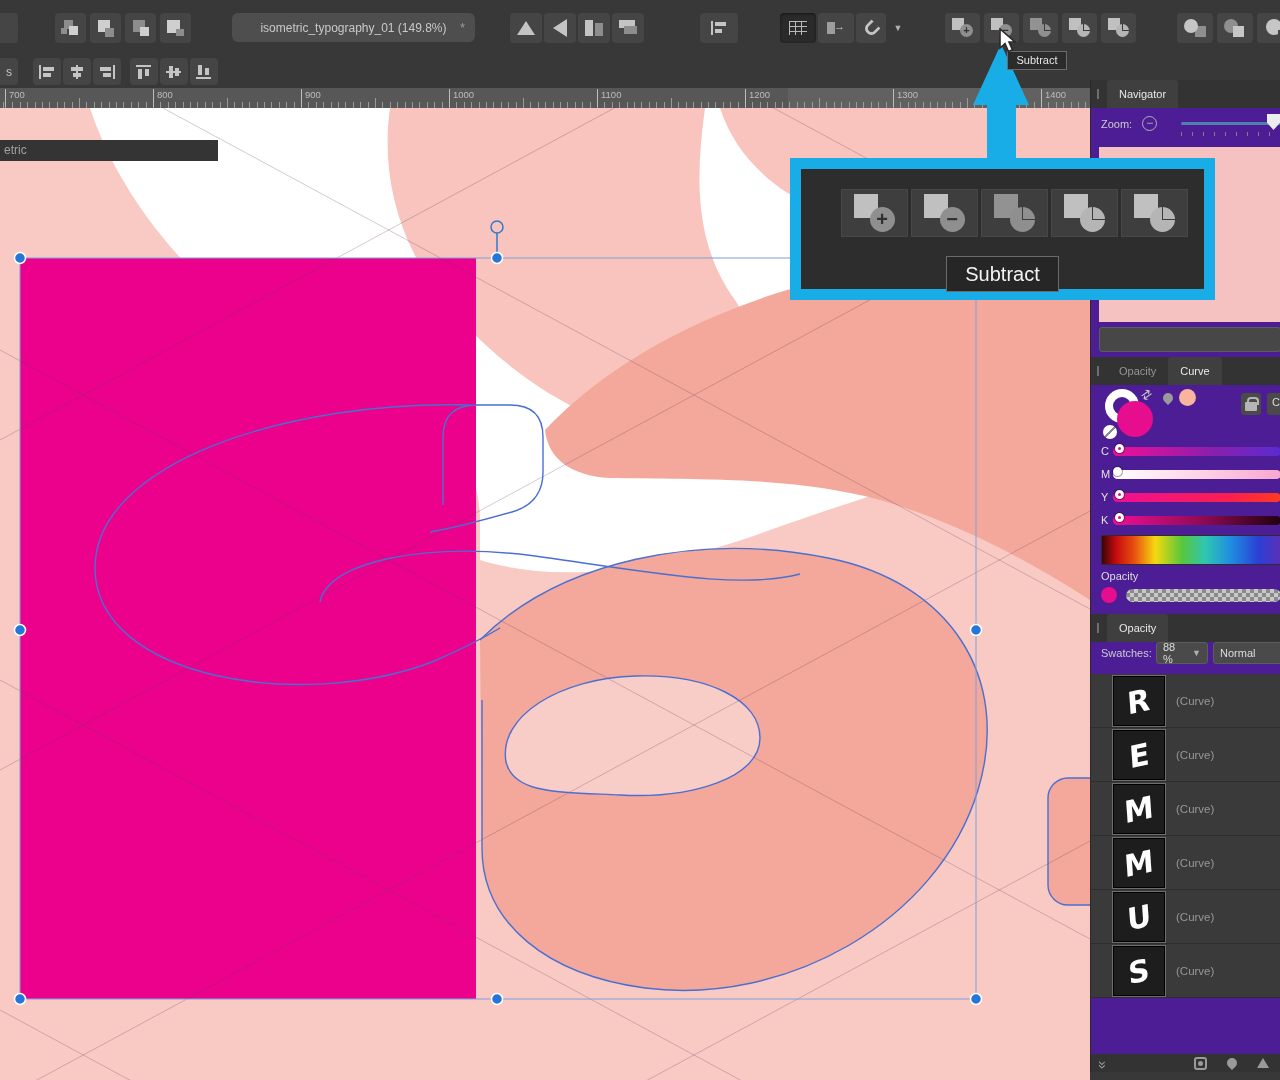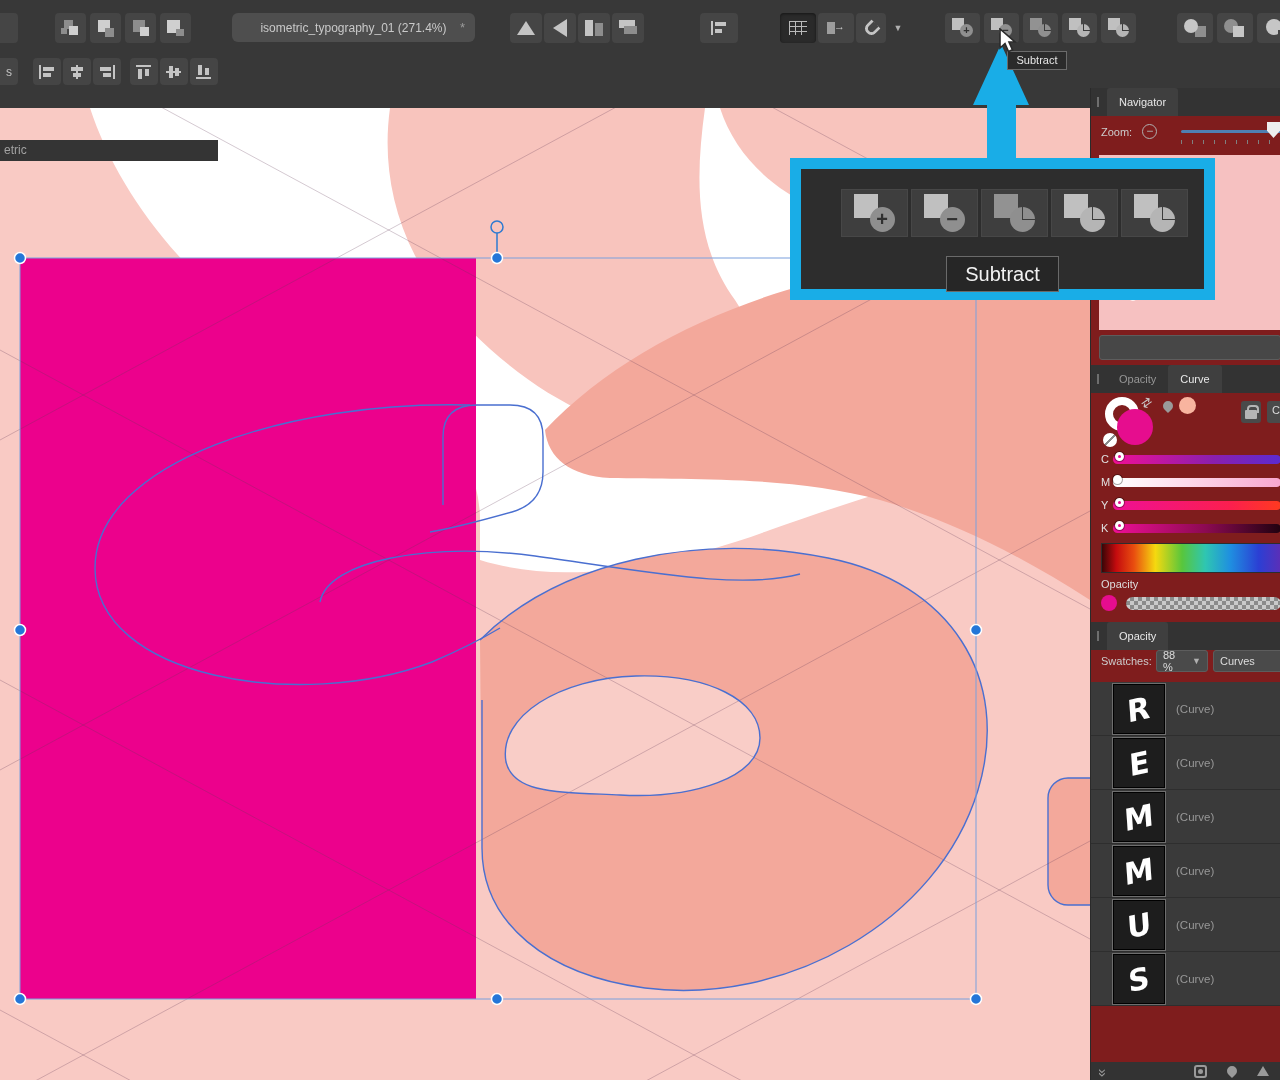--- a/index.html
+++ b/index.html
@@ -71,21 +71,21 @@
   #ruler .ticks-mid { position:absolute; left:0; bottom:0; width:100%; height:10px;
     background:repeating-linear-gradient(to right,#9a9a9a 0 1px,transparent 1px 74px);
     background-position-x:5px; }
   .ruler-num { position:absolute; top:1px; font-size:9.5px; color:#bdbdbd; padding-left:3px;
                border-left:1px solid #bdbdbd; height:18px; line-height:12px; }
   
   #canvas { position:absolute; left:0; top:108px; width:1090px; height:972px; background:#f9cac4; }
   #artboard-label { position:absolute; left:0; top:32px; width:218px; height:21px; background:#343434;
     color:#a2a2a2; font-size:12px; line-height:21px; padding-left:4px; }
   
-  #rpanel { position:absolute; left:1090px; top:88px; width:190px; height:992px; background:#7f1d1d;
+  #rpanel { position:absolute; left:1090px; top:80px; width:190px; height:992px; background:#4c1d95;
             border-left:1px solid #2a2a2a; color:#ccc; font-size:11px; }
   .tabrow { position:absolute; left:0; width:190px; height:28px; background:#333; display:flex; align-items:center; }
   .grip { width:2px; height:10px; border-left:1px solid #6e6e6e; border-right:1px solid #6e6e6e; margin:0 8px 0 6px; }
   .tab { padding:0 12px; height:28px; line-height:28px; color:#969696; }
   .tab.on { background:#3f3f3f; color:#e8e8e8; border-radius:3px 3px 0 0; }
   .pentathumb { clip-path:polygon(0 0,100% 0,100% 55%,50% 100%,0 55%); background:#ededed; }
   .minus-circle { width:15px; height:15px; border:1.5px solid #b0b0b0; border-radius:50%;
     color:#b0b0b0; text-align:center; line-height:12px; font-size:12px; }
   .cmyk-row { position:absolute; left:10px; height:16px; display:flex; align-items:center; width:180px; }
   .cmyk-row .lab { width:12px; color:#e0e0e0; font-size:11px; }
@@ -159,21 +159,21 @@
       </span>
   </div>
   <div class="tbtn" style="left:160px;width:31px;">
     <span class="arr">
         <span class="s-front" style="left:1px;top:0;width:13px;height:13px;"></span>
         <span class="s-back" style="left:10px;top:9px;width:8px;height:7px;"></span>
       </span>
   </div>
 
   <div class="doc-tab">
-    <span>isometric_typography_01 (271.4%)</span>
+    <span>isometric_typography_01 (149.8%)</span>
     <span class="star">*</span>
   </div>
 
   <div class="tbtn" style="left:510px;width:32px;">
     <span class="flipv"></span>
   </div>
   <div class="tbtn" style="left:544px;width:32px;">
     <span class="fliph"></span>
   </div>
   <div class="tbtn" style="left:578px;width:32px;">
@@ -311,20 +311,33 @@
       </span>
   </div>
   <div class="tbtn2" style="left:190px;width:28px;">
     <span class="alicon">
         <i style="left:0;bottom:0;width:15px;height:2px;"></i>
         <i style="left:2px;bottom:4px;width:4px;height:10px;"></i>
         <i style="left:9px;bottom:4px;width:4px;height:7px;"></i>
       </span>
   </div>
 
+  <div id="ruler">
+    <div class="band"></div>
+    <div class="ticks-mid"></div>
+    <div class="ticks"></div>
+  <span class="ruler-num" style="left: 5px;">700</span>
+      <span class="ruler-num" style="left: 153px;">800</span>
+      <span class="ruler-num" style="left: 301px;">900</span>
+      <span class="ruler-num" style="left: 449px;">1000</span>
+      <span class="ruler-num" style="left: 597px;">1100</span>
+      <span class="ruler-num" style="left: 745px;">1200</span>
+      <span class="ruler-num" style="left: 893px;">1300</span>
+      <span class="ruler-num" style="left: 1041px;">1400</span>
+    </div>
 
   <div id="canvas">
     <svg width="1090" height="972" viewBox="0 108 1090 972">
 
       <rect x="0" y="108" width="1090" height="972" fill="#f9cac4"></rect>
 
       <path d="M 90,108 C 120,200 200,300 310,360 C 420,420 480,440 480,520 L 480,560
                C 560,585 660,570 770,530 C 890,488 990,455 1090,450 L 1090,108 Z" fill="#ffffff"></path>
 
       <path d="M 390,108 C 380,180 400,260 470,330 C 540,400 620,440 690,430
@@ -456,21 +469,21 @@
     <div class="tabrow" style="top:534px;">
       <span class="grip"></span>
       <span class="tab on">Opacity</span>
     </div>
     <div style="position:absolute;left:10px;top:567px;">Swatches:</div>
     <div class="ddown" style="position:absolute;left:65px;top:562px;width:52px;">
       <span>88 %</span>
       <span class="caret" style="margin-left:6px;">▼</span>
     </div>
     <div class="ddown" style="position:absolute;left:122px;top:562px;width:75px;">
-      <span>Curves</span>
+      <span>Normal</span>
     </div>
 
     <div id="layers-list">
 
   <div class="layer-row">
     <span class="layer-thumb">
             <span class="thumb-letter">R</span>
           </span>
     <span class="layer-name">(Curve)</span>
   </div>

